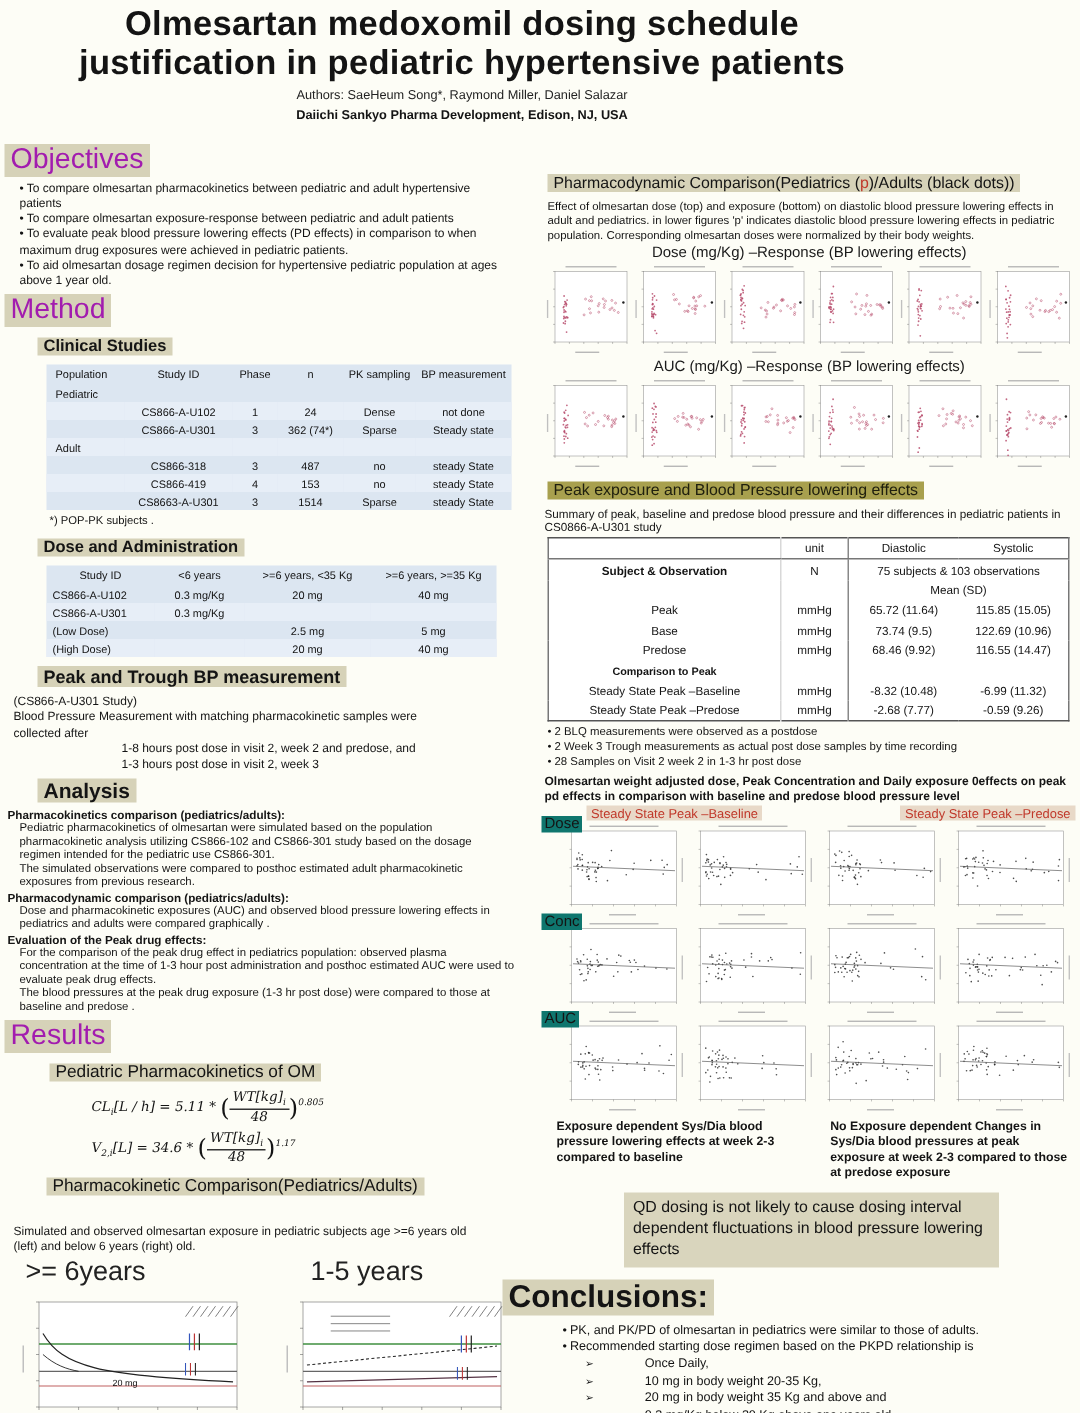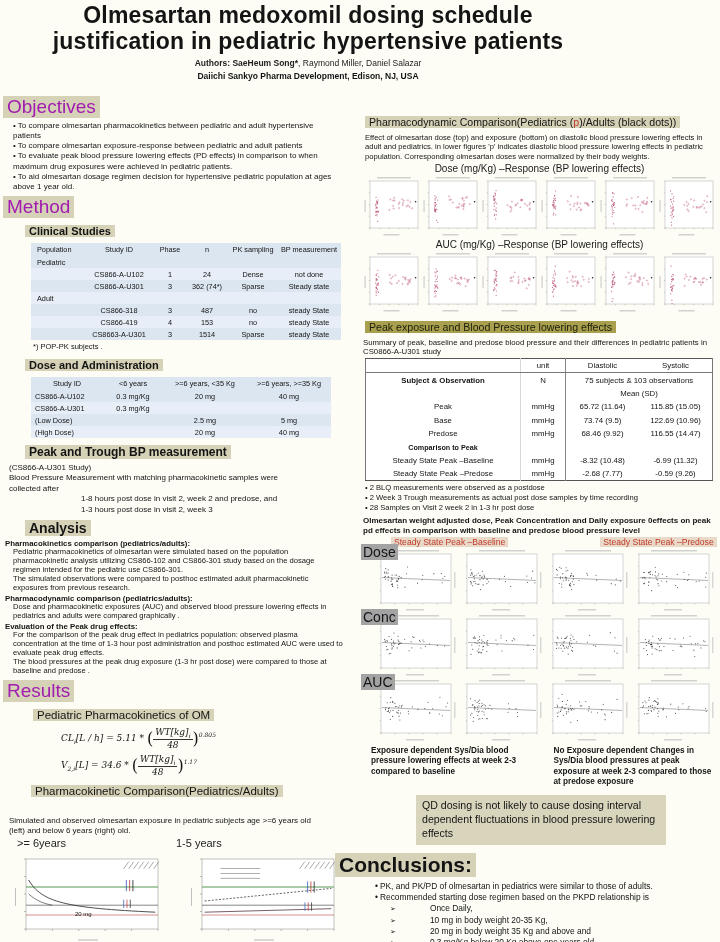--- a/index.html
+++ b/index.html
@@ -3,21 +3,21 @@
 <meta charset="utf-8">
 <style>
   html,body{margin:0;padding:0;background:#ffffff;}
   .poster{position:relative;width:720px;height:942px;background:#fdfdf6;
     font-family:"Liberation Sans",sans-serif;color:#141414;overflow:hidden;}
 
   
   .hdr{position:absolute;top:2px;left:0;width:616px;text-align:center;}
   .hdr .t1,.hdr .t2{font-size:23px;font-weight:bold;line-height:1.13;letter-spacing:.2px;}
   .hdr .auth{font-size:8.5px;margin-top:4px;color:#222;}
-  .hdr .auth .b{font-weight:bold;}
+  .hdr .auth .b{font-weight:normal;}
   .hdr .affil{font-size:8.5px;font-weight:bold;margin-top:3px;}
 
   
   .hl{background:#d6d2b8;display:inline-block;padding:0 4px;}
   .olive{background:#a8a04e;display:inline-block;padding:0 4px;color:#20200e;}
   .h-main{font-size:19px;color:#a21caf;}
   .h-sub{font-size:11px;font-weight:bold;}
   .h-sub2{font-size:11.5px;}
   .red{color:#c0392b;}
 
@@ -49,21 +49,21 @@
   .formula{font-family:"DejaVu Serif",serif;font-style:italic;font-size:9px;margin:4px 0 4px 58px;}
   .frac{display:inline-block;vertical-align:middle;text-align:center;}
   .frac .num{display:block;padding:0 2px;}
   .frac .den{display:block;border-top:.8px solid #333;padding:0 2px;}
   .paren{font-size:16px;vertical-align:middle;font-style:normal;}
   .formula sup{font-size:6px;}
   .formula sub{font-size:6px;}
 
   .pkc-desc{font-size:8px;line-height:1.25;margin:17px 0 1px 6px;width:320px;}
   .age-heads{display:flex;margin-left:14px;margin-top:1px;}
-  .age-heads .ah{font-size:11px;color:#222;}
+  .age-heads .ah{font-size:18px;color:#222;}
   .age-heads .ah+.ah{margin-left:110px;}
   .lineplots{display:flex;margin-left:10px;margin-top:2px;gap:26px;}
   .lineplot-wrap{position:relative;}
   .lbl-20mg{position:absolute;left:62px;top:60px;font-size:6px;color:#111;}
   .lbl-10mg{position:absolute;left:-2px;top:92px;font-size:7px;color:#111;}
 
   
   .pd-head{font-size:10.6px;margin-left:4px;}
   .pd-desc{font-size:7.6px;line-height:1.22;margin:3px 0 2px 4px;width:340px;}
   .pd-cap{font-size:10px;text-align:center;margin:2px 0 1px 0;color:#1a1a1a;}
@@ -84,21 +84,21 @@
   ul.notes{list-style:none;margin:2px 0 2px 4px;padding:0;font-size:7.6px;line-height:1.3;}
   ul.notes li::before{content:"•";margin-right:2px;}
 
   .grid-intro{font-size:8px;font-weight:bold;line-height:1.2;margin:3px 0 2px 2px;width:350px;}
 
   .pd-grid{position:relative;margin-top:2px;}
   .grid-colheads{display:flex;margin-left:30px;}
   .grid-colheads .gch{font-size:8.6px;color:#c0392b;background:#e8d9c8;padding:0 3px;}
   .grid-colheads .gch+.gch{margin-left:92px;}
   .grid-row{display:flex;gap:2px;position:relative;margin-left:12px;margin-top:1px;}
-  .row-label{position:absolute;left:-12px;top:-4px;font-size:14px;background:#a3a3a3;padding:0 2px;z-index:2;}
+  .row-label{position:absolute;left:-12px;top:-4px;font-size:10px;background:#0f766e;padding:0 2px;z-index:2;}
 
   .grid-caps{display:flex;gap:18px;margin:4px 0 0 10px;}
   .grid-caps .gc{font-size:8.2px;font-weight:bold;line-height:1.25;width:168px;}
 
   .qd-box{background:#d9d5bd;font-size:10.6px;line-height:1.3;width:238px;margin:8px 0 0 55px;padding:4px 6px;}
 
   .concl{position:relative;left:-26px;margin-top:8px;width:382px;}
   .concl .h-concl{font-size:21px;font-weight:bold;}
   ul.cdots{list-style:none;margin:4px 0 0 40px;padding:0;font-size:8.4px;line-height:1.35;}
   ul.cdots li::before{content:"•";margin-right:2px;}

